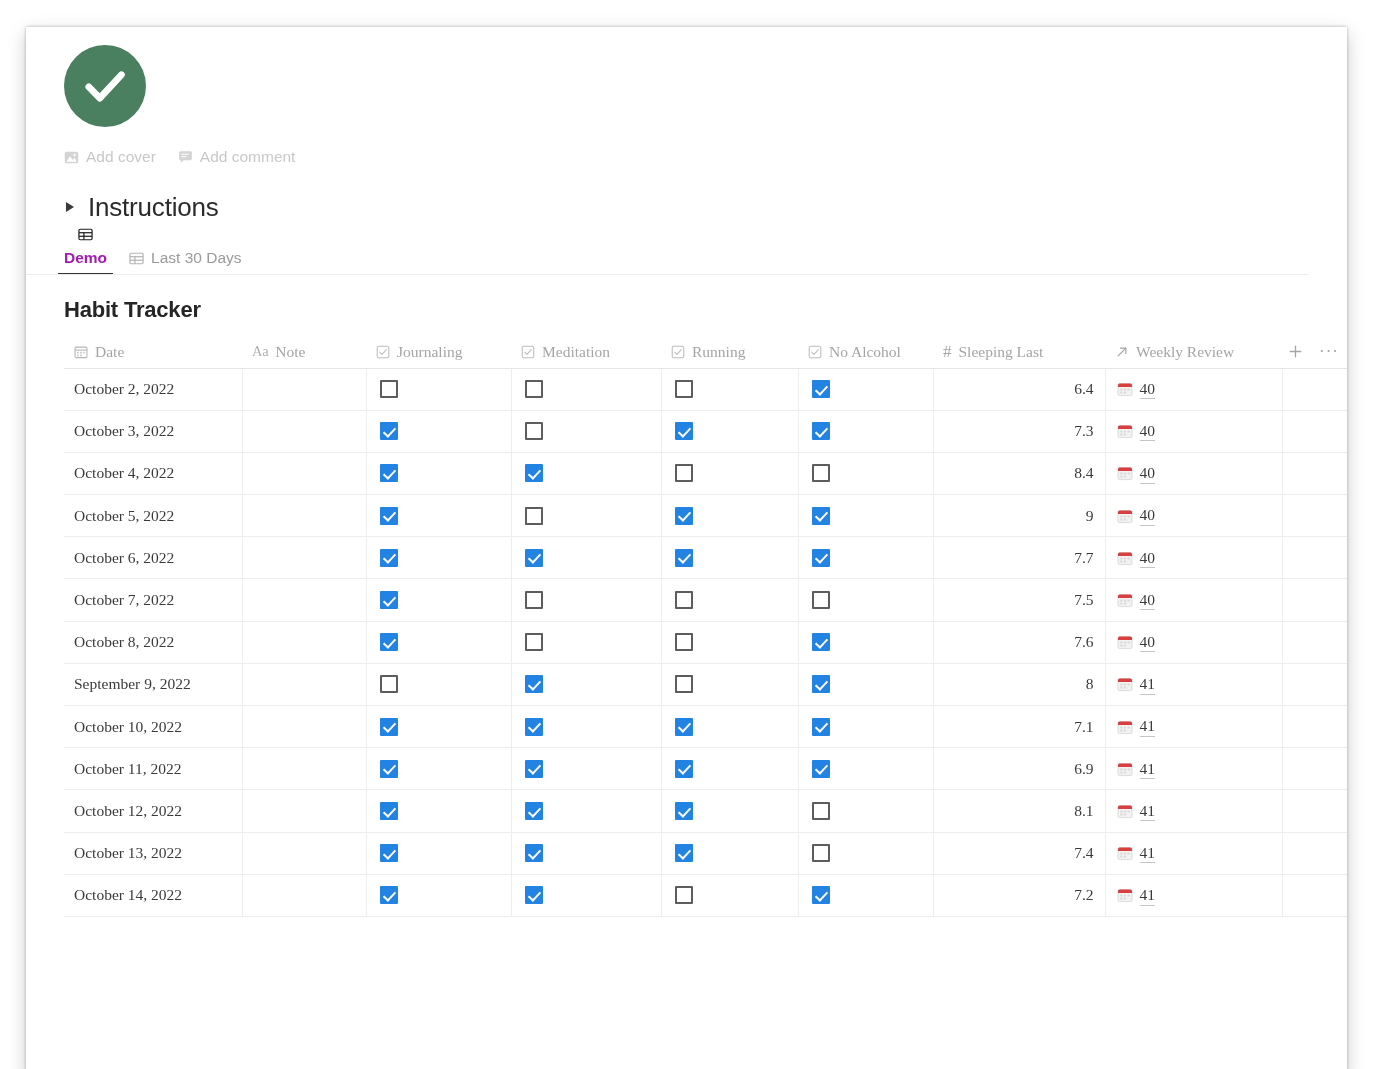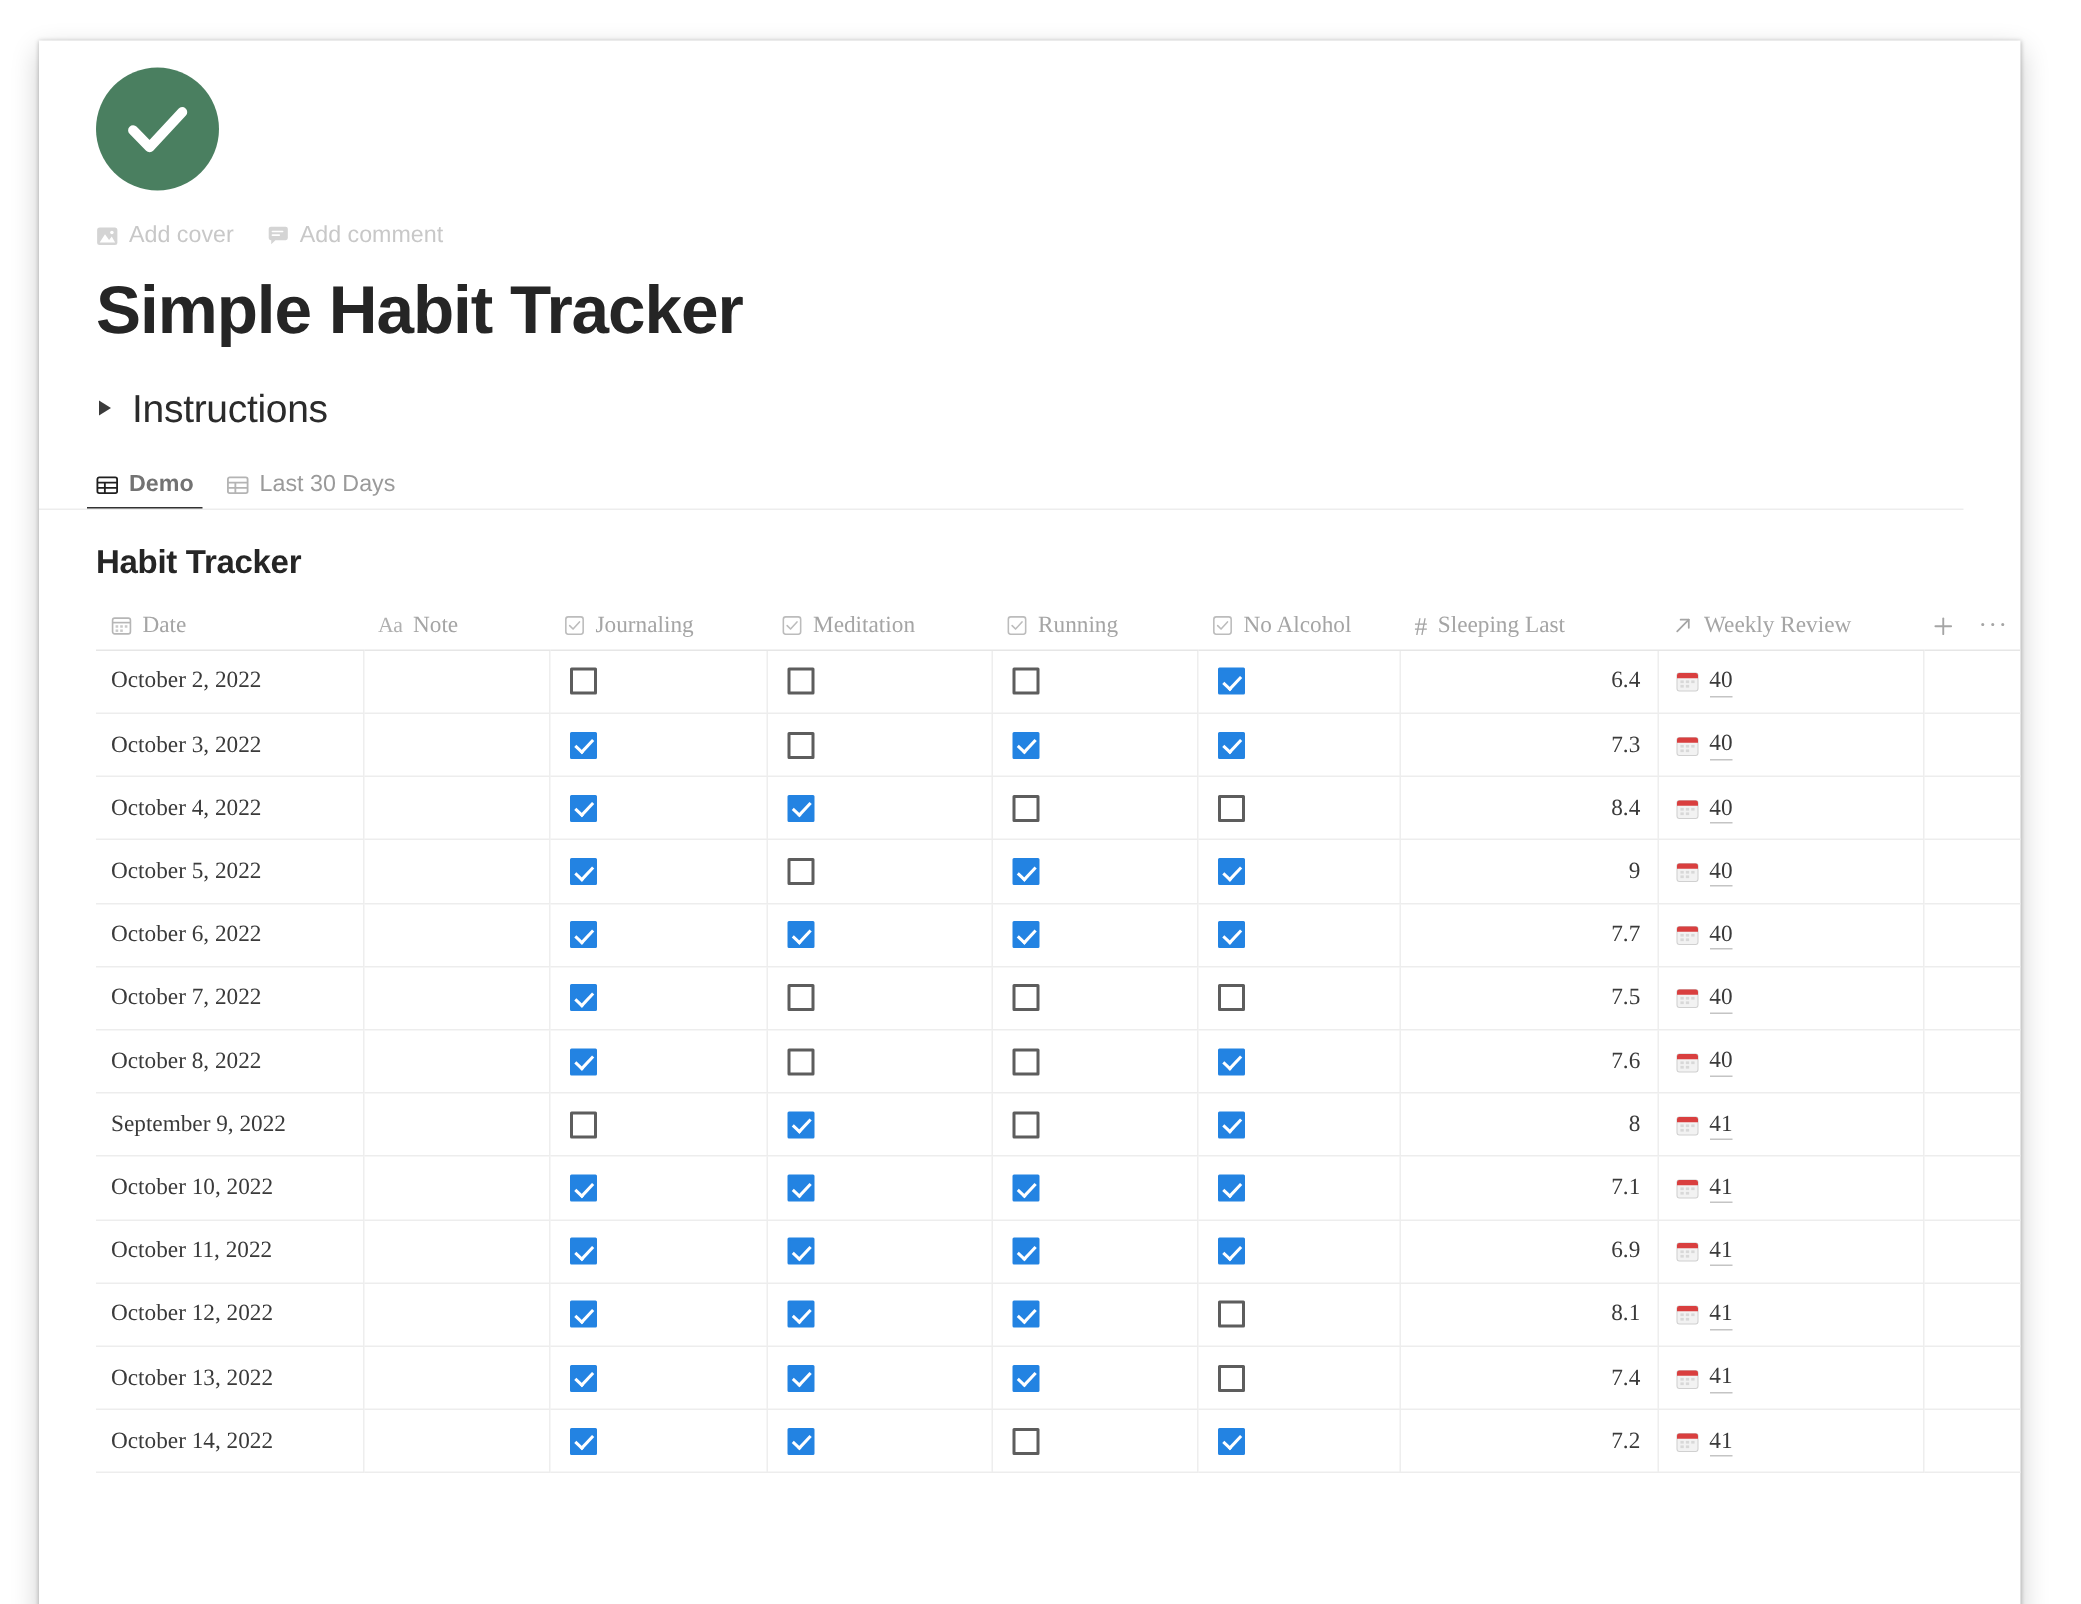--- a/index.html
+++ b/index.html
@@ -103,21 +103,21 @@
   }
   .view-tab {
     display: flex; align-items: center; gap: 7px;
     font-size: 15.5px;
     color: #9a9a9a;
     padding-bottom: 8px;
     cursor: pointer;
     white-space: nowrap;
     position: relative;
   }
-  .view-tab.active { color: #737373; font-weight: bold; }
+  .view-tab.active { color: #a21caf; font-weight: bold; flex-direction: column; }
   .view-tab.active::after {
     content: "";
     position: absolute;
     left: -6px; right: -6px; bottom: 0;
     height: 2.5px;
     background: #333333;
   }
   .view-tab svg { width: 15px; height: 15px; display: block; flex: none; }
   .tabs-rule {
     position: absolute;
@@ -267,21 +267,20 @@
           <svg viewBox="0 0 16 16" aria-hidden="true">
             <path d="M1.2 2.6 A1.5 1.5 0 0 1 2.7 1.2 H13.3 A1.5 1.5 0 0 1 14.8 2.6 V9.3 A1.5 1.5 0 0 1 13.3 10.8 H6.0 L3.0 13.6 V10.8 H2.7 A1.5 1.5 0 0 1 1.2 9.3 Z" fill="#d4d4d4"></path>
             <rect x="3.3" y="4.0" width="8.4" height="1.15" rx="0.55" fill="#ffffff"></rect>
             <rect x="3.3" y="6.6" width="6.0" height="1.15" rx="0.55" fill="#ffffff"></rect>
           </svg>
         </span>
         <span>Add comment</span>
       </div>
     </div>
 
-    <h1 class="page-title">Simple Habit Tracker</h1>
 
     <div class="toggle-block">
       <span class="toggle-arrow"></span>
       <span class="toggle-label">Instructions</span>
     </div>
 
     <div class="view-tabs">
       <div class="view-tab active">
         <span>
           <svg viewBox="0 0 16 16" aria-hidden="true">

